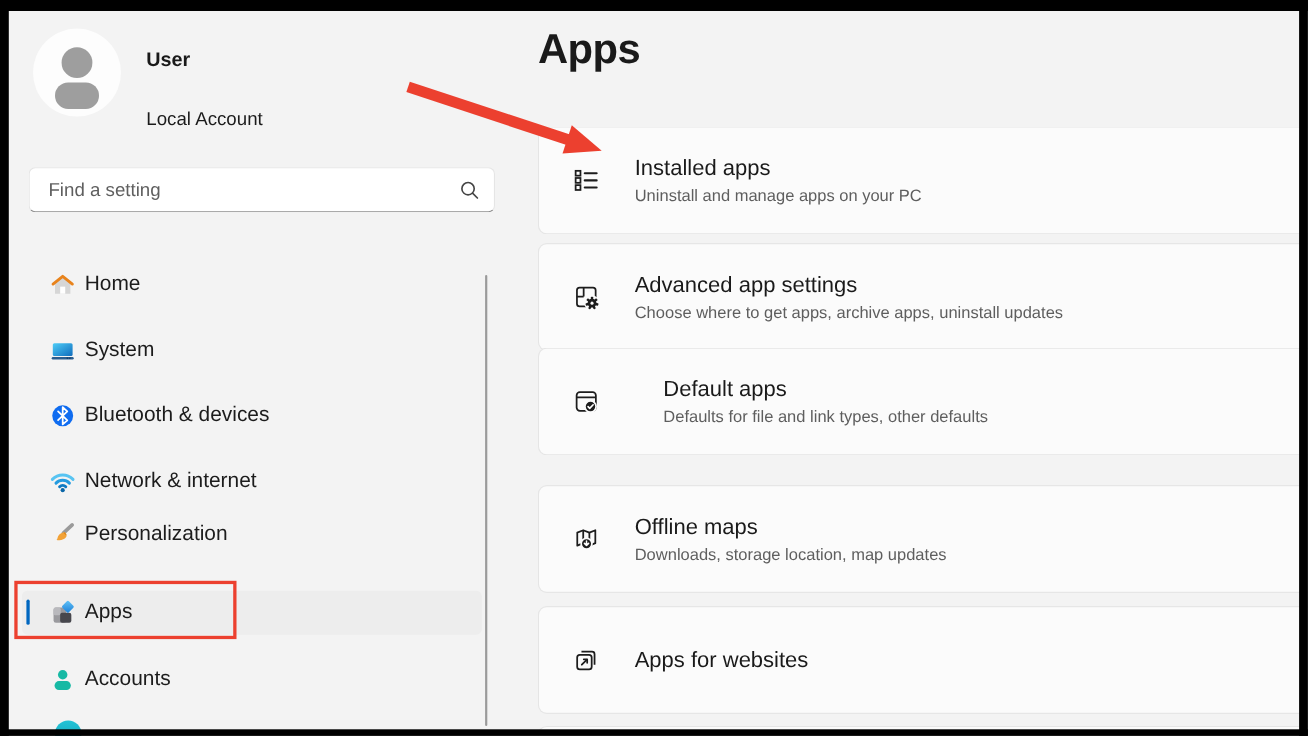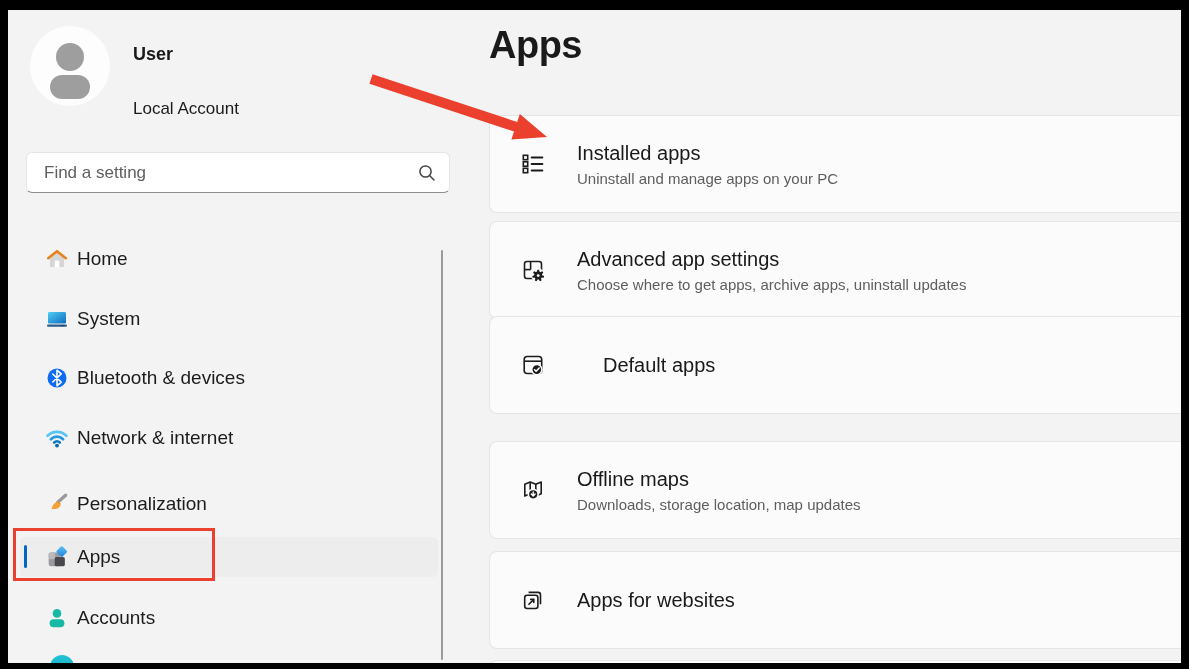--- a/index.html
+++ b/index.html
@@ -123,21 +123,21 @@
 <div class="abs nav-item" style="top:418px">
   <svg class="nav-icon" viewBox="0 0 24 24">
     <path d="M2.6 9.8 a13.3 13.3 0 0 1 18.8 0" fill="none" stroke="#58c4f2" stroke-width="2.7" stroke-linecap="round"></path>
     <path d="M5.9 13.2 a8.6 8.6 0 0 1 12.2 0" fill="none" stroke="#259bdf" stroke-width="2.7" stroke-linecap="round"></path>
     <path d="M9.2 16.5 a4 4 0 0 1 5.6 0" fill="none" stroke="#0f7ac2" stroke-width="2.7" stroke-linecap="round"></path>
     <circle cx="12" cy="19.6" r="1.9" fill="#0a66a8"></circle>
   </svg>
   <span>Network &amp; internet</span>
 </div>
 
-<div class="abs nav-item" style="top:484px">
+<div class="abs nav-item" style="top:466px">
   <svg class="nav-icon" viewBox="0 0 24 24">
     <path d="M12.6 10.6 L20.6 3.2" fill="none" stroke="#9a9a9a" stroke-width="3.4" stroke-linecap="round"></path>
     <path d="M13.8 9.6 c1.8 1.2 2.4 3.2 1.2 4.9 c-1.5 2.1-4.7 3.1-8.6 2.4 c1.2-1.2 0.7-2.9 2-4.4 c1.2-1.4 3.2-2.4 5.4-2.9 z" fill="#f2a237"></path>
     <path d="M13.2 10.2 L15 12" stroke="#d88418" stroke-width="1"></path>
   </svg>
   <span>Personalization</span>
 </div>
 
 <div class="abs nav-item selected" style="top:537px">
   <span class="pill"></span>
@@ -214,20 +214,21 @@
 
 <div class="abs card" id="card-3">
   <svg class="card-icon" viewBox="0 0 26 26">
     <rect x="4.2" y="4.5" width="17.5" height="17" rx="3" fill="none" stroke="#1d1d1d" stroke-width="1.6"></rect>
     <line x1="4.2" y1="9.2" x2="21.7" y2="9.2" stroke="#1d1d1d" stroke-width="1.6"></line>
     <circle cx="16.8" cy="17.6" r="5.1" fill="#1d1d1d" stroke="#fbfbfb" stroke-width="1.6"></circle>
     <path d="M14.6 17.7 l1.5 1.5 l3.1-3.2" fill="none" stroke="#ffffff" stroke-width="1.5" stroke-linecap="round" stroke-linejoin="round"></path>
   </svg>
   <div class="card-text">
     <div class="card-title">Default apps</div>
+    <div class="card-subtitle">Defaults for file and link types, other defaults</div>
   </div>
 </div>
 
 <div class="abs card" id="card-4">
   <svg class="card-icon" viewBox="0 0 26 26">
     <g fill="none" stroke="#1d1d1d" stroke-width="1.6" stroke-linejoin="round">
       <path d="M4.8 7.2 L10.2 5 L15.8 7.2 L21.2 5 V16.8 L15.8 19 L10.2 16.8 L4.8 19 Z"></path>
       <line x1="10.2" y1="5" x2="10.2" y2="16.8"></line>
       <line x1="15.8" y1="7.2" x2="15.8" y2="19"></line>
     </g>

